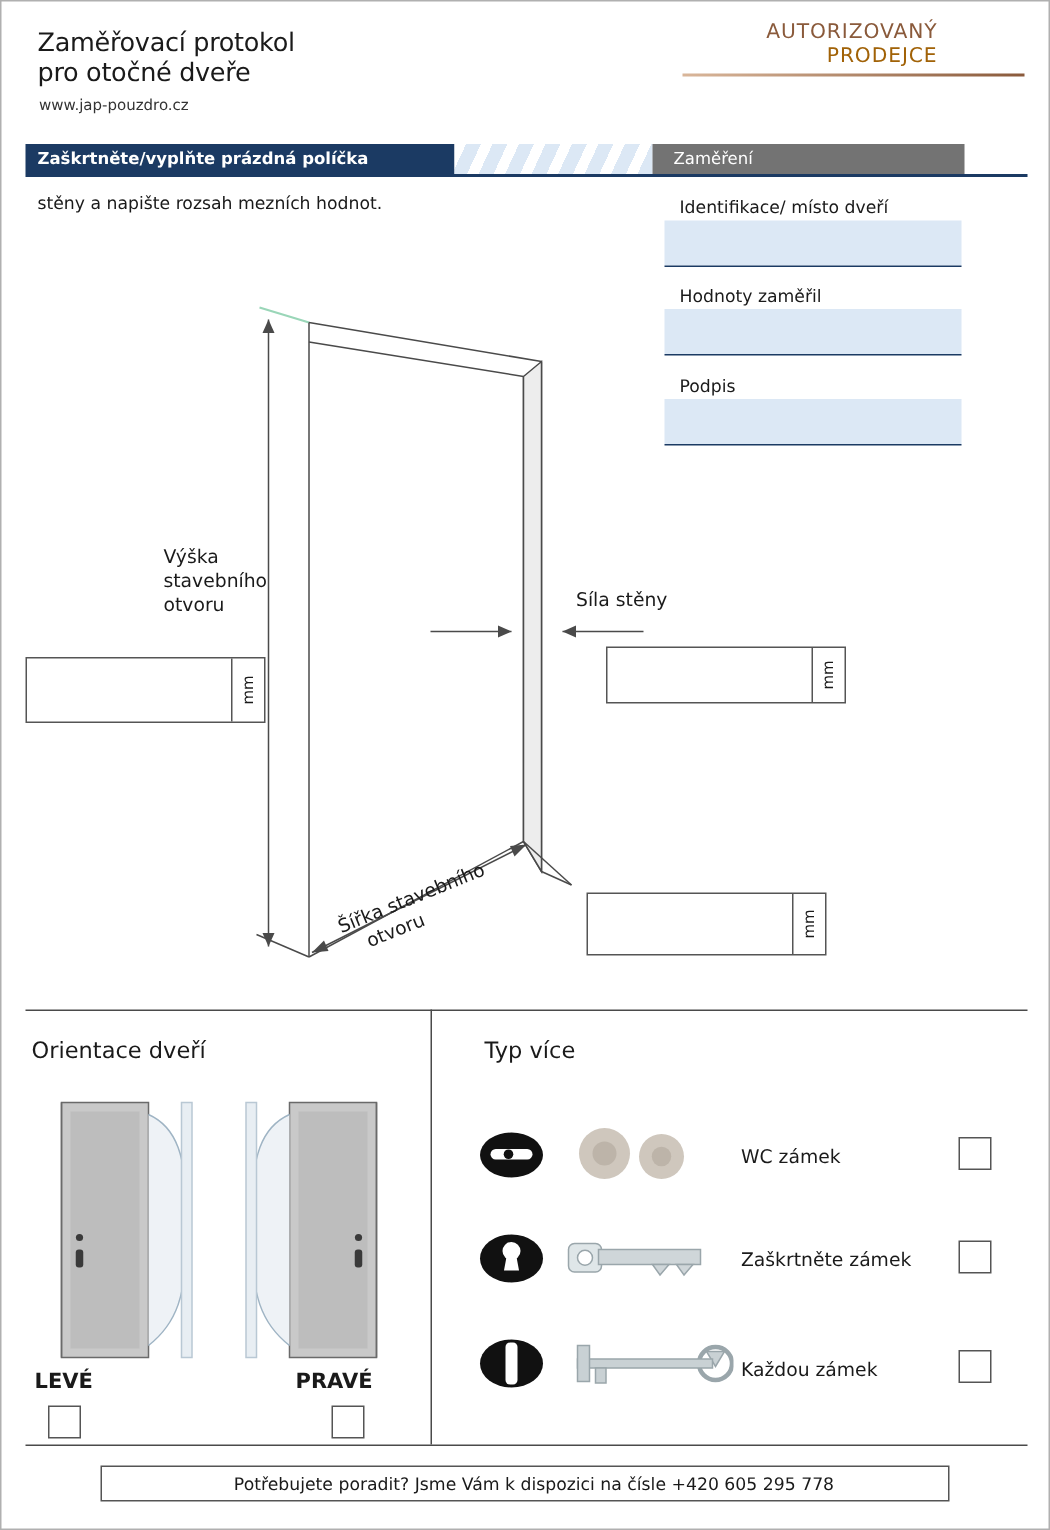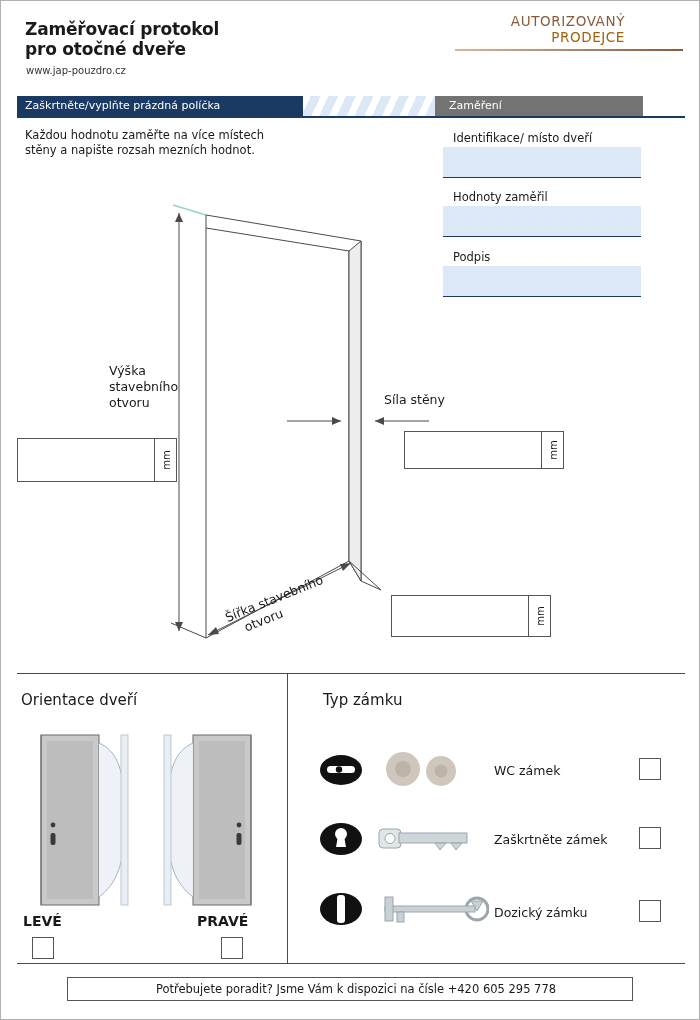--- a/index.html
+++ b/index.html
@@ -14,21 +14,21 @@
   }
   .page {
     position:absolute; left:0; top:0; width:700px; height:1020px;
     border:1px solid #b0b0b0;
   }
 
   
   .header { position:absolute; left:0; top:0; width:700px; height:88px; }
   .title {
     position:absolute; left:24px; top:18px;
-    font-size:17px; font-weight:bold; line-height:20px; letter-spacing:-0.2px;
+    font-size:17px; font-weight:normal; line-height:20px; letter-spacing:-0.2px;
   }
   .title div { white-space:nowrap; }
   .subtitle {
     position:absolute; left:25px; top:64px;
     font-size:10px; color:#333;
   }
   .logo-block { position:absolute; right:18px; top:12px; width:230px; height:64px; }
   .logo-auth {
     position:absolute; right:58px; top:0px;
     text-align:right;
@@ -48,21 +48,21 @@
     color:#111; line-height:40px;
   }
 
   
   .banner { position:absolute; left:16px; top:95px; width:668px; height:20px; }
   .banner .left {
     position:absolute; left:0; top:0; width:286px; height:20px;
     background:#1b3a63;
   }
   .banner .left span {
-    color:#fff; font-size:11px; line-height:20px; padding-left:8px; display:block;
+    color:#fff; font-size:11px; line-height:20px; padding-left:8px; display:block;font-weight:bold;
   }
   .banner .stripes {
     position:absolute; left:286px; top:0; width:132px; height:20px;
     background:repeating-linear-gradient(115deg,#ffffff 0 7px,#dce8f5 7px 16px);
   }
   .banner .right {
     position:absolute; left:418px; top:0; width:208px; height:20px;
     background:#737373;
   }
   .banner .right span {
@@ -154,21 +154,20 @@
       <span>Zaškrtněte/vyplňte prázdná políčka</span>
     </div>
     <div class="stripes"></div>
     <div class="right">
       <span>Zaměření</span>
     </div>
   </div>
   <div class="banner-underline"></div>
 
   <div class="instruction">
-    <div>Každou hodnotu zaměřte na více místech</div>
     <div>stěny a napište rozsah mezních hodnot.</div>
   </div>
 
   <div class="field-label" style="left:452px; top:130px;">Identifikace/ místo dveří</div>
   <div class="field-box" style="left:442px; top:146px;"></div>
   <div class="field-rule" style="left:442px; top:176px;"></div>
 
   <div class="field-label" style="left:452px; top:189px;">Hodnoty zaměřil</div>
   <div class="field-box" style="left:442px; top:205px;"></div>
   <div class="field-rule" style="left:442px; top:235px;"></div>
@@ -285,21 +284,21 @@
       <rect x="29.5" y="104" width="5" height="12" rx="2" fill="#3a3a3a"></rect>
     </g>
   </svg>
 
   <div class="side-label" style="left:22px; top:912px;">LEVÉ</div>
   <div class="checkbox" style="left:31px; top:936px;"></div>
 
   <div class="side-label" style="left:196px; top:912px;">PRAVÉ</div>
   <div class="checkbox" style="left:220px; top:936px;"></div>
 
-  <div class="sec-title" style="left:322px; top:690px;">Typ zámku</div>
+  <div class="sec-title" style="left:322px; top:690px;">Typ více</div>
 
   <svg style="position:absolute; left:318px; top:748px;" width="150" height="42">
     <ellipse cx="22" cy="21" rx="21" ry="15" fill="#111"></ellipse>
     <rect x="8" y="17" width="28" height="7" rx="3.5" fill="#fff"></rect>
     <circle cx="20" cy="20.5" r="3.2" fill="#111"></circle>
     <circle cx="84" cy="20" r="17" fill="#cfc7bd"></circle>
     <circle cx="84" cy="20" r="8" fill="#bdb4a9"></circle>
     <circle cx="122" cy="22" r="15" fill="#cfc7bd"></circle>
     <circle cx="122" cy="22" r="6.5" fill="#bdb4a9"></circle>
   </svg>
@@ -325,18 +324,18 @@
     <ellipse cx="22" cy="22" rx="21" ry="16" fill="#111"></ellipse>
     <rect x="18" y="8" width="8" height="28" rx="3" fill="#fff"></rect>
     <g>
       <circle cx="158" cy="22" r="11" fill="none" stroke="#9aa6ab" stroke-width="3"></circle>
       <path d="M152,14 L164,14 L158,24 z" fill="#c9d1d4" stroke="#9aa6ab"></path>
       <rect x="66" y="19" width="90" height="6" fill="#c9d1d4" stroke="#9aa6ab"></rect>
       <rect x="66" y="10" width="8" height="24" fill="#c9d1d4" stroke="#9aa6ab"></rect>
       <rect x="78" y="25" width="7" height="10" fill="#c9d1d4" stroke="#9aa6ab"></rect>
     </g>
   </svg>
-  <div class="lock-row-label" style="left:493px; top:904px;">Dozický zámku</div>
+  <div class="lock-row-label" style="left:493px; top:904px;">Každou zámek</div>
   <div class="checkbox" style="left:638px; top:899px;"></div>
 
   <div class="footer">Potřebujete poradit? Jsme Vám k dispozici na čísle +420 605 295 778</div>
 
 </div>
 
 </body></html>

